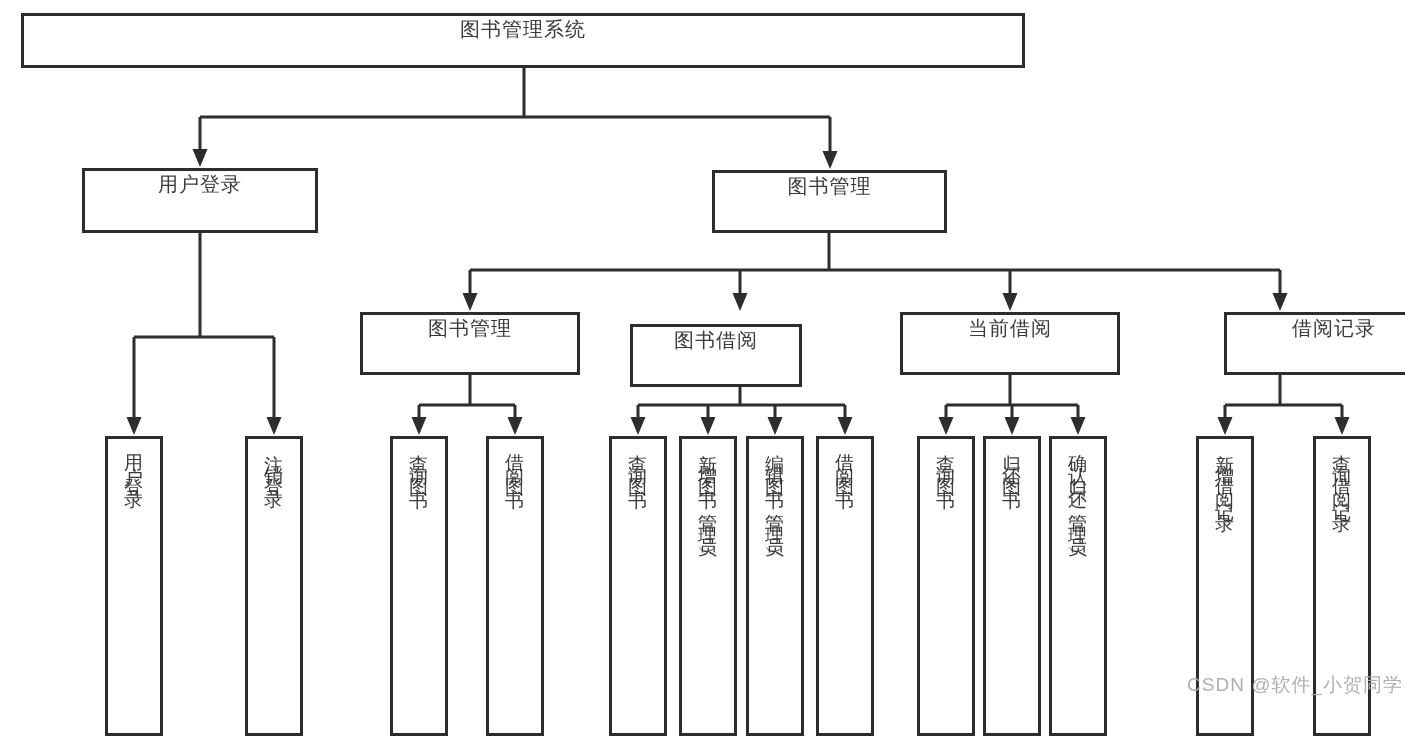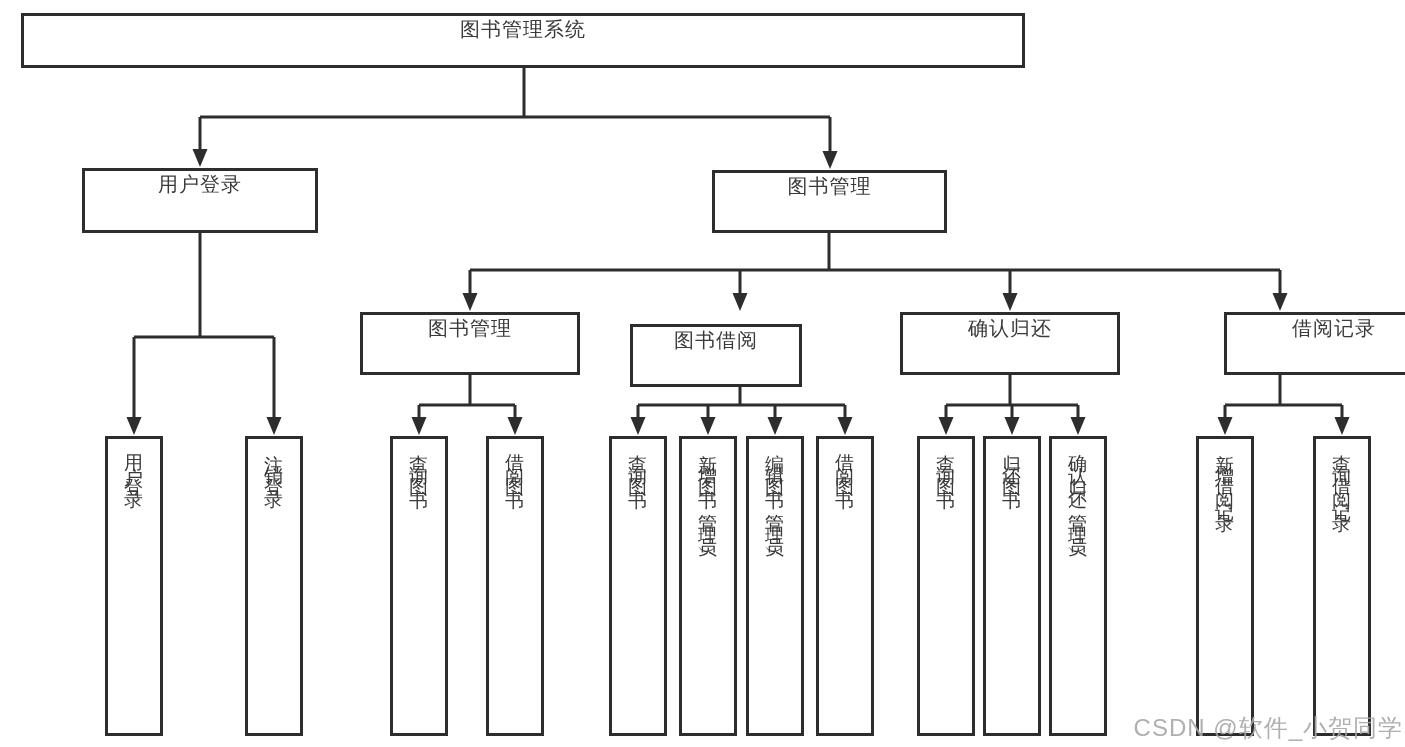--- a/index.html
+++ b/index.html
@@ -33,23 +33,23 @@
     writing-mode: vertical-rl;
     text-orientation: mixed;
     font-size: 19px;
     letter-spacing: 12px;
     line-height: 1;
     color: #3a3a3a;
   }
   .watermark {
     position: absolute;
     right: 2px;
-    top: 712px;
+    top: 672px;
     z-index: 2;
-    font-size: 24px;
+    font-size: 19px;
     color: rgba(168,168,168,0.92);
     letter-spacing: 1px;
     white-space: nowrap;
   }
 </style>
 </head>
 <body>
 
 <div class="canvas">
 
@@ -97,21 +97,21 @@
     <span>图书管理</span>
   </div>
 
   <div class="box" style="left:360px; top:312px; width:220px; height:63px;">
     <span>图书管理</span>
   </div>
   <div class="box" style="left:630px; top:312px; width:172px; height:63px;margin-top:12px;">
     <span>图书借阅</span>
   </div>
   <div class="box" style="left:900px; top:312px; width:220px; height:63px;">
-    <span>确认归还</span>
+    <span>当前借阅</span>
   </div>
   <div class="box" style="left:1224px; top:312px; width:220px; height:63px;">
     <span>借阅记录</span>
   </div>
 
   <div class="box vbox" style="left:105px; top:436px; width:58px; height:300px;">
     <span class="vtext">用户登录</span>
   </div>
   <div class="box vbox" style="left:245px; top:436px; width:58px; height:300px;">
     <span class="vtext">注销登录</span>

